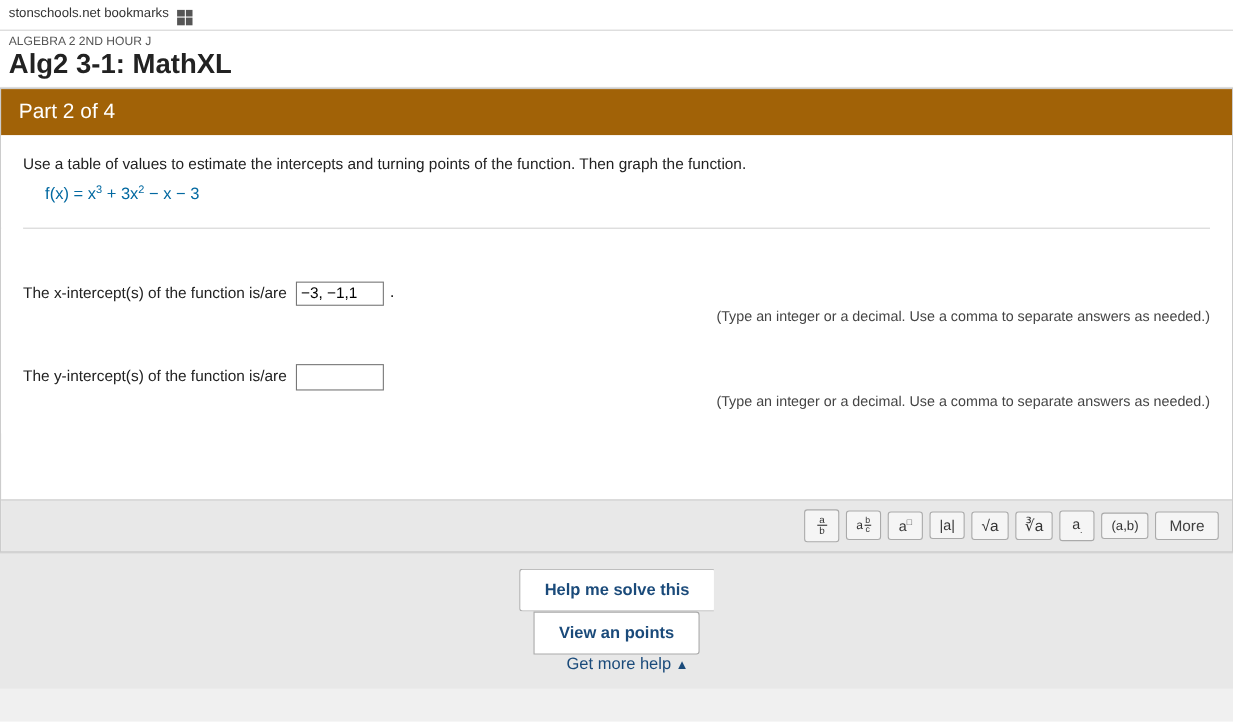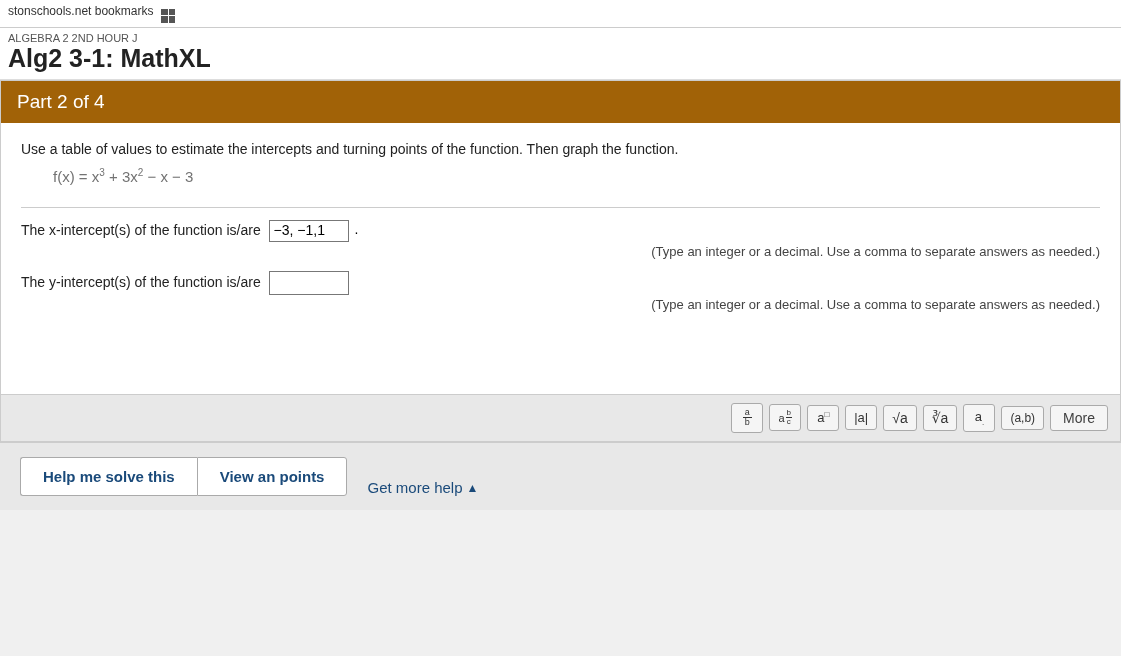--- a/index.html
+++ b/index.html
@@ -62,39 +62,40 @@
       padding: 18px 20px 10px 20px;
       background: #fff;
     }
     .question-text {
       font-size: 14px;
       color: #222;
       margin-bottom: 10px;
     }
     .function-display {
       font-size: 15px;
-      color: #737373;
-      margin-left: 32px;
+      color: #0369a1;
+      margin-left: 20px;
       margin-bottom: 12px;
     }
     sup {
       font-size: 10px;
       vertical-align: super;
     }
     .divider {
       border: none;
       border-top: 1px solid #ccc;
       margin: 0 20px;
     }
     .answer-area {
       padding: 12px 20px 10px 20px;
       background: #fff;
     }
     .answer-row {
       margin-bottom: 12px;
+      margin-top: 36px;
     }
     .answer-label {
       font-size: 14px;
       color: #222;
       display: inline;
     }
     .answer-input-box {
       display: inline-block;
       border: 1px solid #777;
       min-width: 80px;
@@ -141,22 +142,23 @@
       padding: 4px 12px;
       font-size: 14px;
       cursor: pointer;
       color: #404040;
     }
     .bottom-bar {
       background: #e8e8e8;
       border-top: 1px solid #ccc;
       padding: 14px 20px;
       display: flex;
-      align-items: flex-end;
+      align-items: center;
       gap: 0;
+      flex-direction: column;
     }
     .bottom-btn {
       background: #fff;
       border: 1px solid #aaa;
       padding: 10px 22px;
       font-size: 15px;
       cursor: pointer;
       color: #1a4a7a;
       font-weight: bold;
     }

